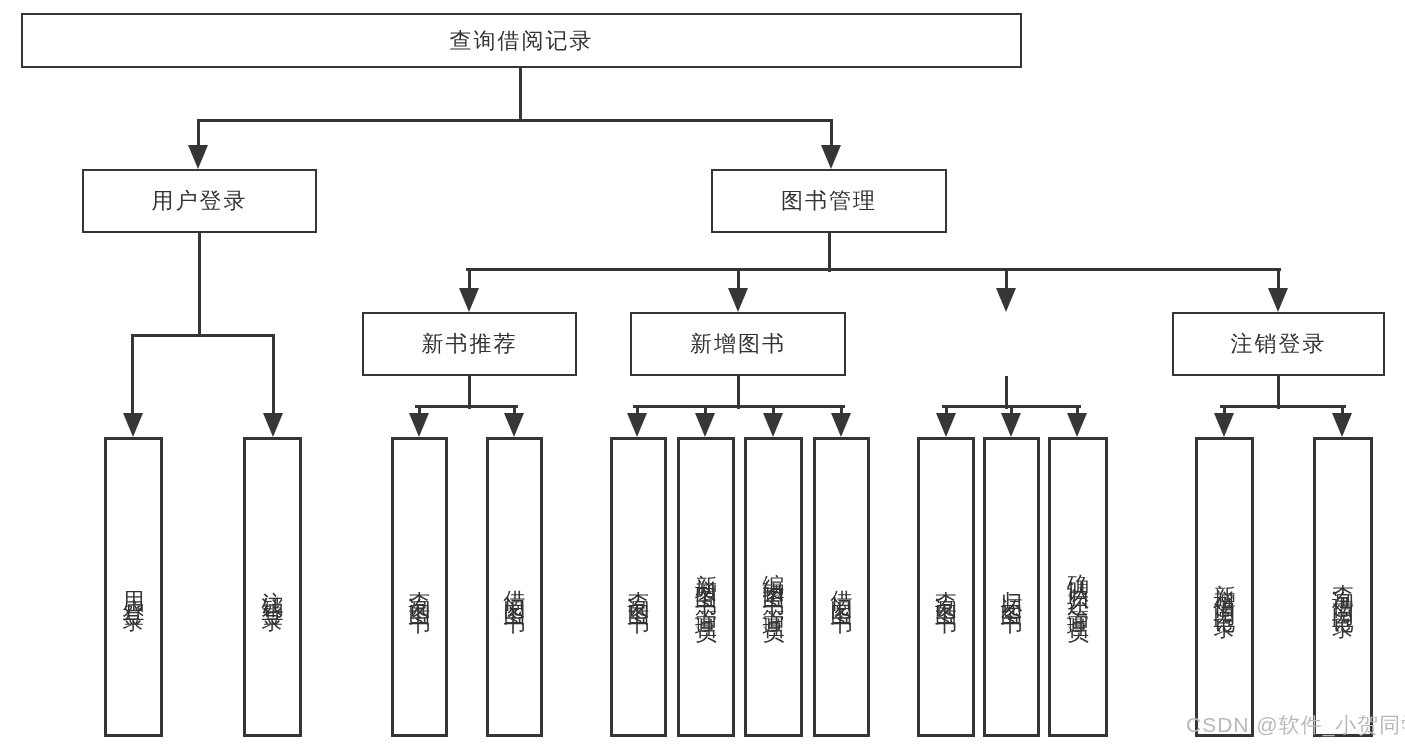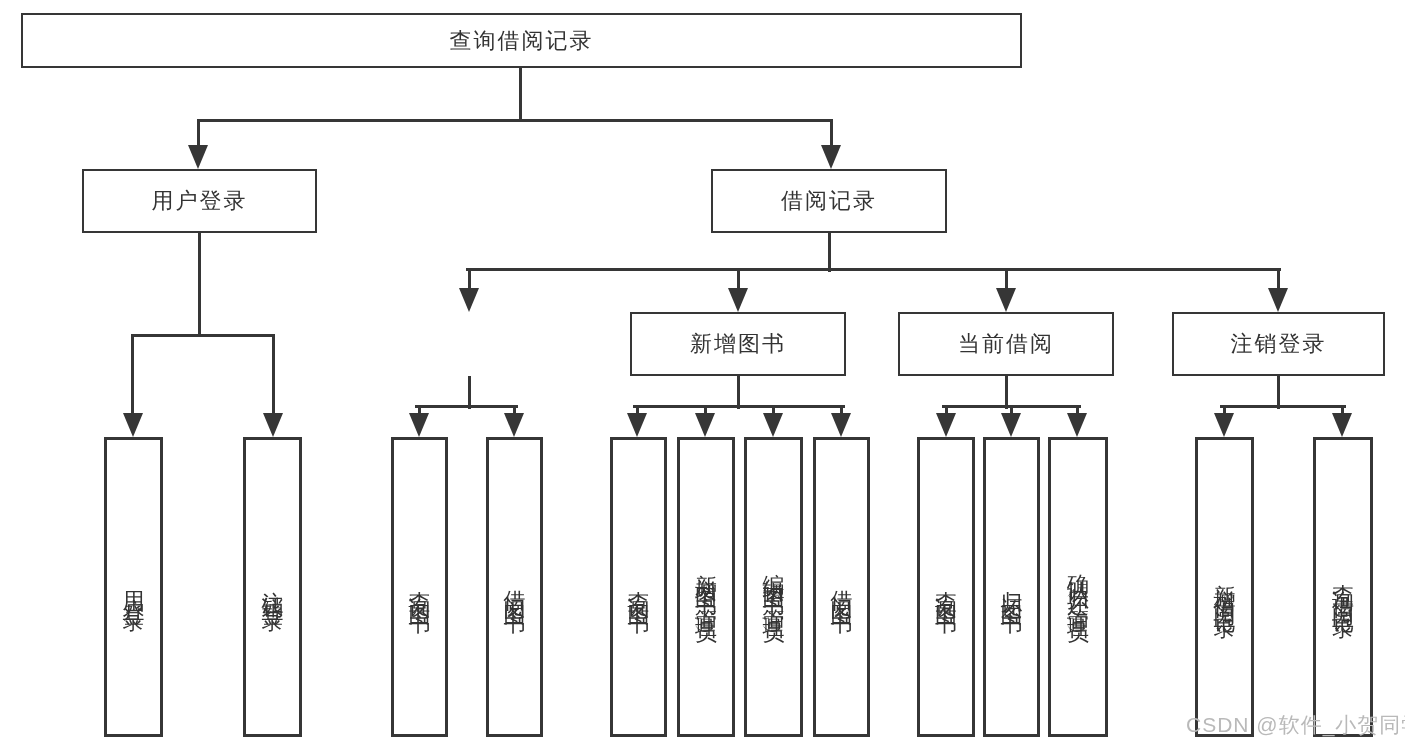--- a/index.html
+++ b/index.html
@@ -113,28 +113,28 @@
   <div class="arrow" style="left:1332px;top:413px"></div>
 
   <div class="box" style="left:21px;top:13px;width:1001px;height:55px">
     <span class="lbl">查询借阅记录</span>
   </div>
 
   <div class="box" style="left:82px;top:169px;width:235px;height:64px">
     <span class="lbl">用户登录</span>
   </div>
   <div class="box" style="left:711px;top:169px;width:236px;height:64px">
-    <span class="lbl">借阅记录</span>
+    <span class="lbl">图书管理</span>
   </div>
 
+  <div class="box" style="left:362px;top:312px;width:215px;height:64px">
+    <span class="lbl">新书推荐</span>
+  </div>
   <div class="box" style="left:630px;top:312px;width:216px;height:64px">
     <span class="lbl">新增图书</span>
-  </div>
-  <div class="box" style="left:898px;top:312px;width:216px;height:64px">
-    <span class="lbl">当前借阅</span>
   </div>
   <div class="box" style="left:1172px;top:312px;width:213px;height:64px">
     <span class="lbl">注销登录</span>
   </div>
 
   <div class="box leaf" style="left:104px;top:437px;width:59px;height:300px">
     <span class="lbl">用户登录</span>
   </div>
   <div class="box leaf" style="left:243px;top:437px;width:59px;height:300px">
     <span class="lbl">注销登录</span>

